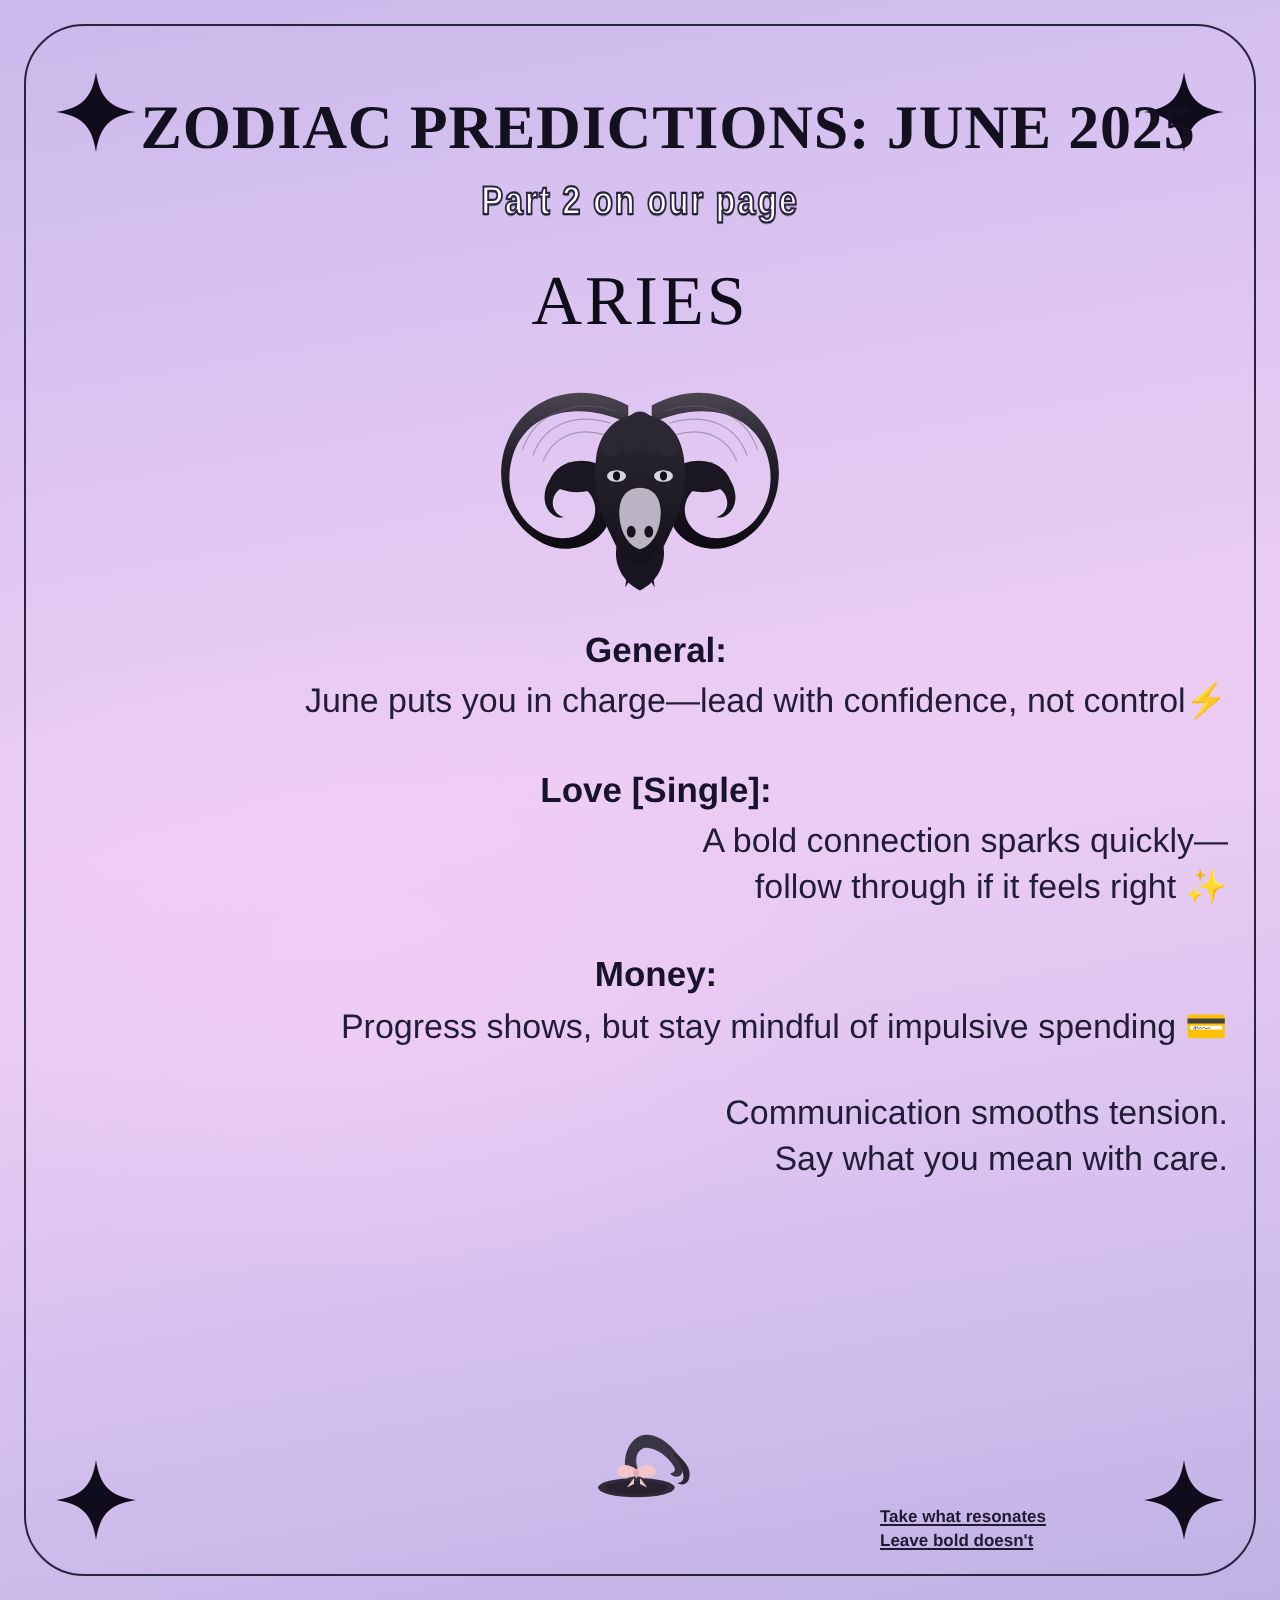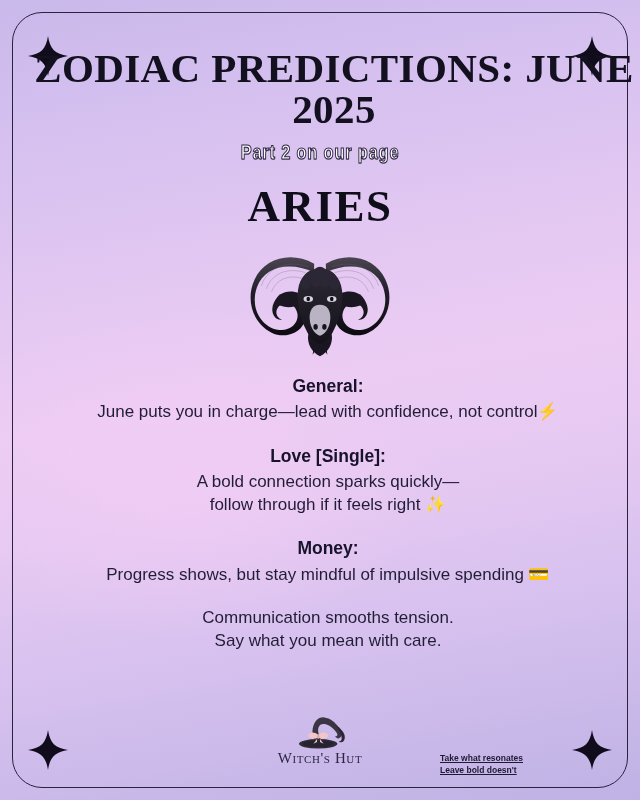--- a/index.html
+++ b/index.html
@@ -70,21 +70,21 @@
     width: 640px;
     height: 800px;
     text-align: center;
   }
 
   #main-title {
     margin: 0;
     padding-top: 48px;
     font-family: "Liberation Serif", "DejaVu Serif", serif;
     font-weight: bold;
-    font-size: 41px;
+    font-size: 31px;
     letter-spacing: 0.4px;
     color: #13101f;
     line-height: 1;
     padding-left: 28px;
   }
 
   #subtitle {
     margin: 0;
     padding-top: 12px;
     font-family: "Liberation Sans Narrow", "Liberation Sans", sans-serif;
@@ -95,22 +95,22 @@
     transform: scaleX(0.82);
     -webkit-text-stroke: 1.1px #2b2440;
     text-shadow: 0 1px 0 rgba(40,34,64,0.35);
     line-height: 1;
   }
 
   #sign-name {
     margin: 0;
     padding-top: 22px;
     font-family: "Liberation Serif", "DejaVu Serif", serif;
-    font-weight: bold;
-    font-size: 45px;
+    font-weight: normal;
+    font-size: 35px;
     letter-spacing: 1.5px;
     color: #0f0d1a;
     line-height: 1;
   }
 
   #ram-wrap {
     margin-top: 6px;
     height: 128px;
     display: flex;
     align-items: center;
@@ -132,20 +132,21 @@
     font-weight: bold;
     color: #17132a;
     line-height: 1.32;
   }
   .section-body {
     margin: 0;
     font-size: 17px;
     font-weight: normal;
     color: #221d36;
     line-height: 1.34;
+    text-align: right;
   }
 
   #footer {
     position: absolute;
     left: 0;
     top: 706px;
     width: 640px;
     height: 94px;
   }
   #brand-mark {
@@ -331,21 +332,20 @@
 
           <ellipse cx="52" cy="46" rx="26" ry="5.5" fill="#241f2e" opacity="0.7"></ellipse>
 
           <path d="M52 31 C46 26 38 26 36 31 C34 36 42 40 52 36 Z" fill="#f2c6c8"></path>
           <path d="M52 31 C58 26 66 26 68 31 C70 36 62 40 52 36 Z" fill="#f2c6c8"></path>
           <path d="M52 30 C49 32 49 36 52 38 C55 36 55 32 52 30 Z" fill="#e0a9ad"></path>
           <path d="M50 38 L44 46 L50 43 Z" fill="#f2c6c8"></path>
           <path d="M55 38 L61 46 L55 43 Z" fill="#f2c6c8"></path>
         </svg>
       </div>
-      <p id="brand-name">Witch's Hut</p>
     </div>
 
     <div id="disclaimer">
       <p>Take what resonates</p>
       <p>Leave bold doesn't</p>
     </div>
 
   </div>
 </div>
 

